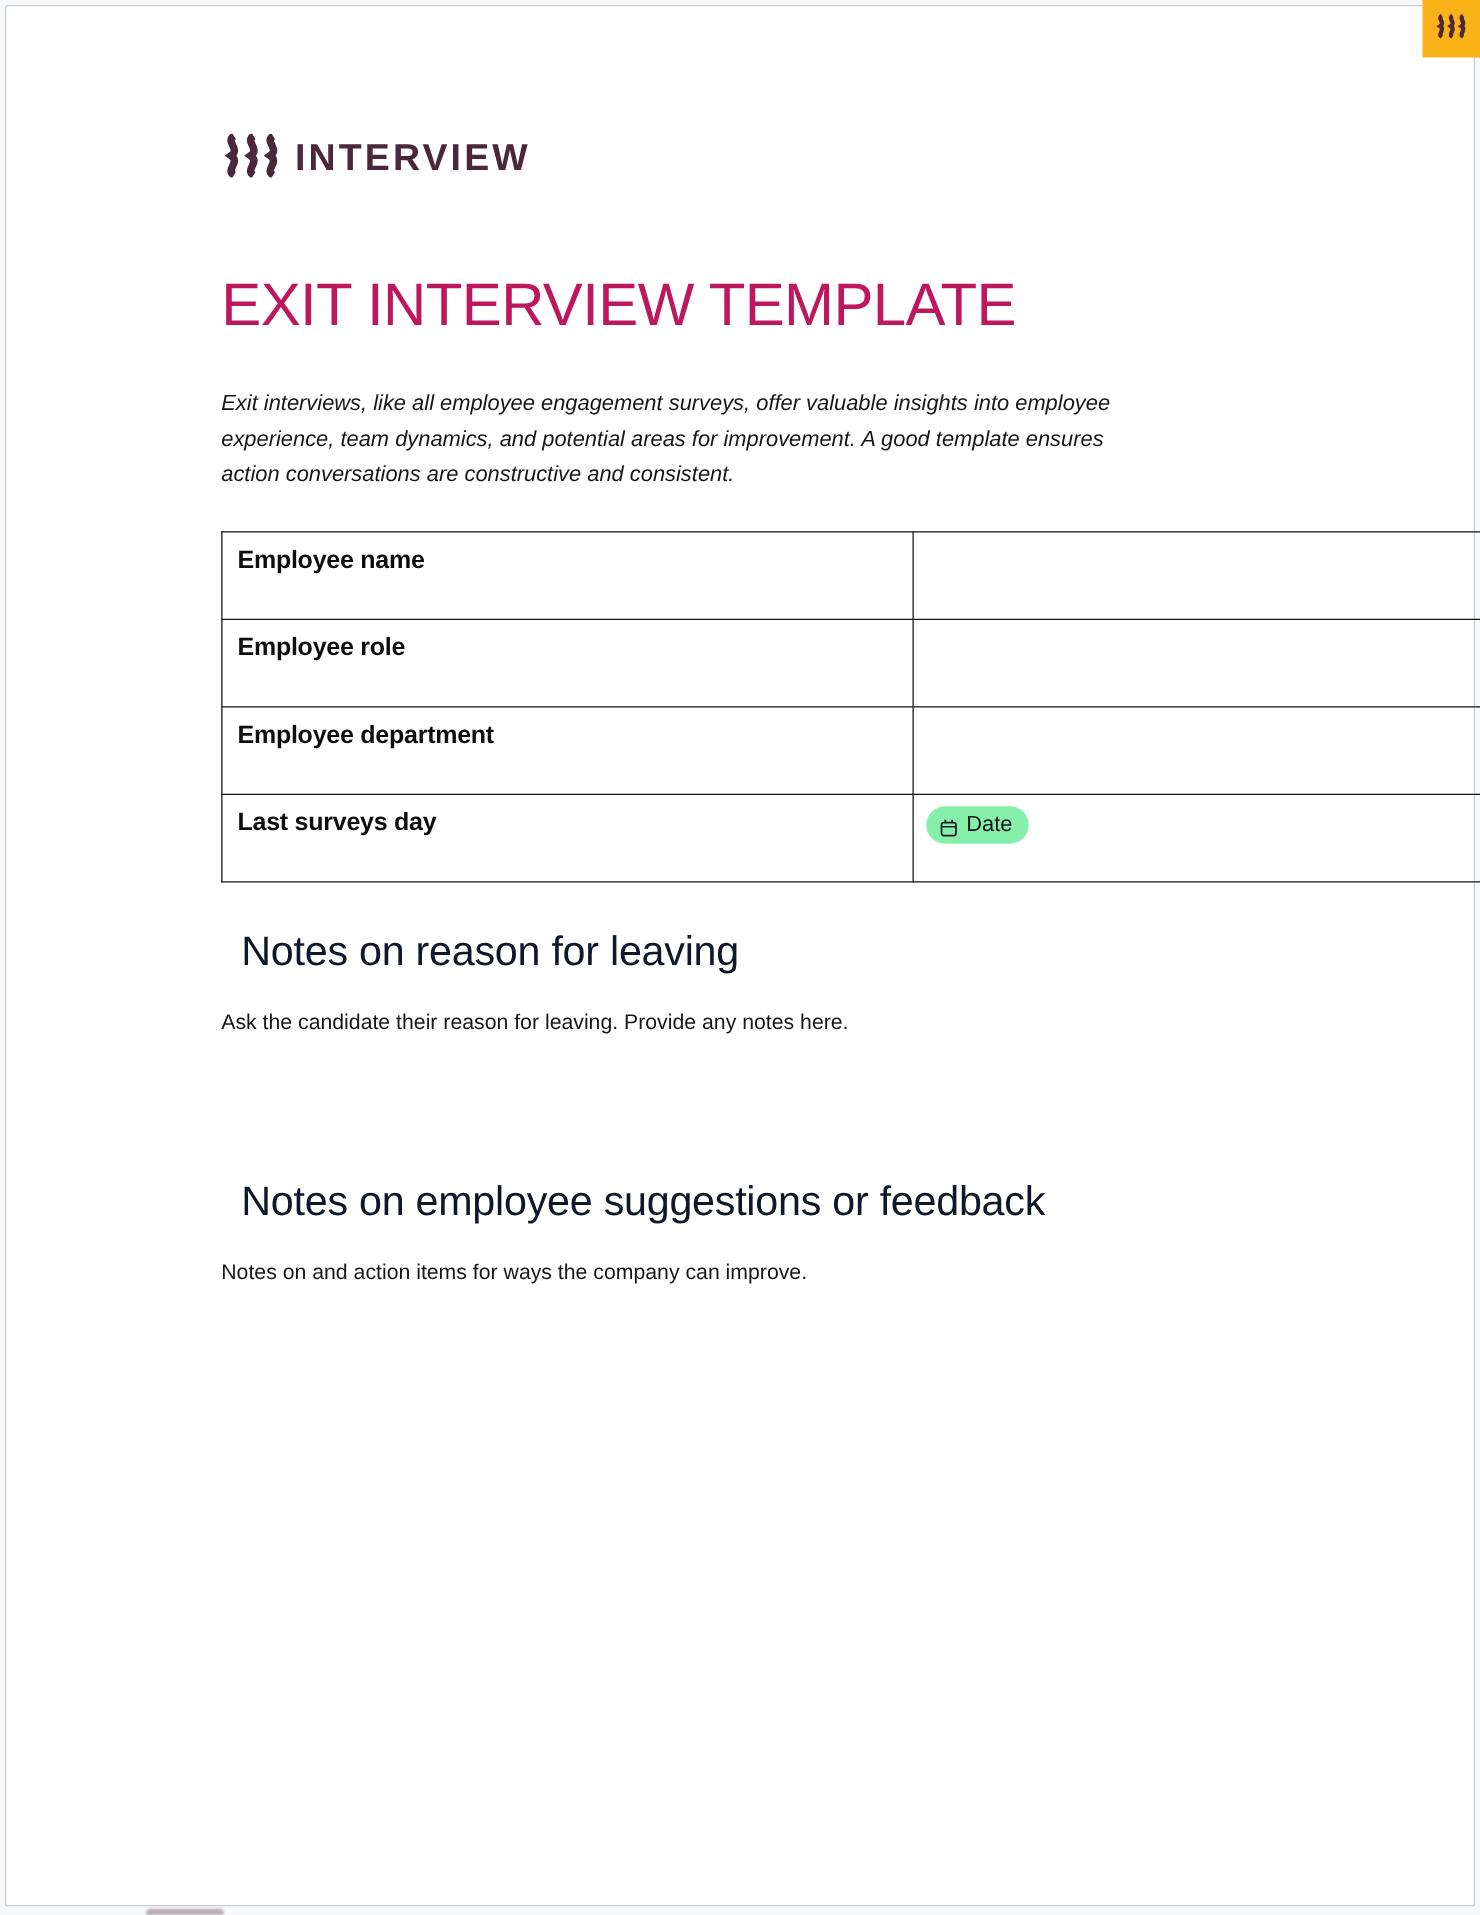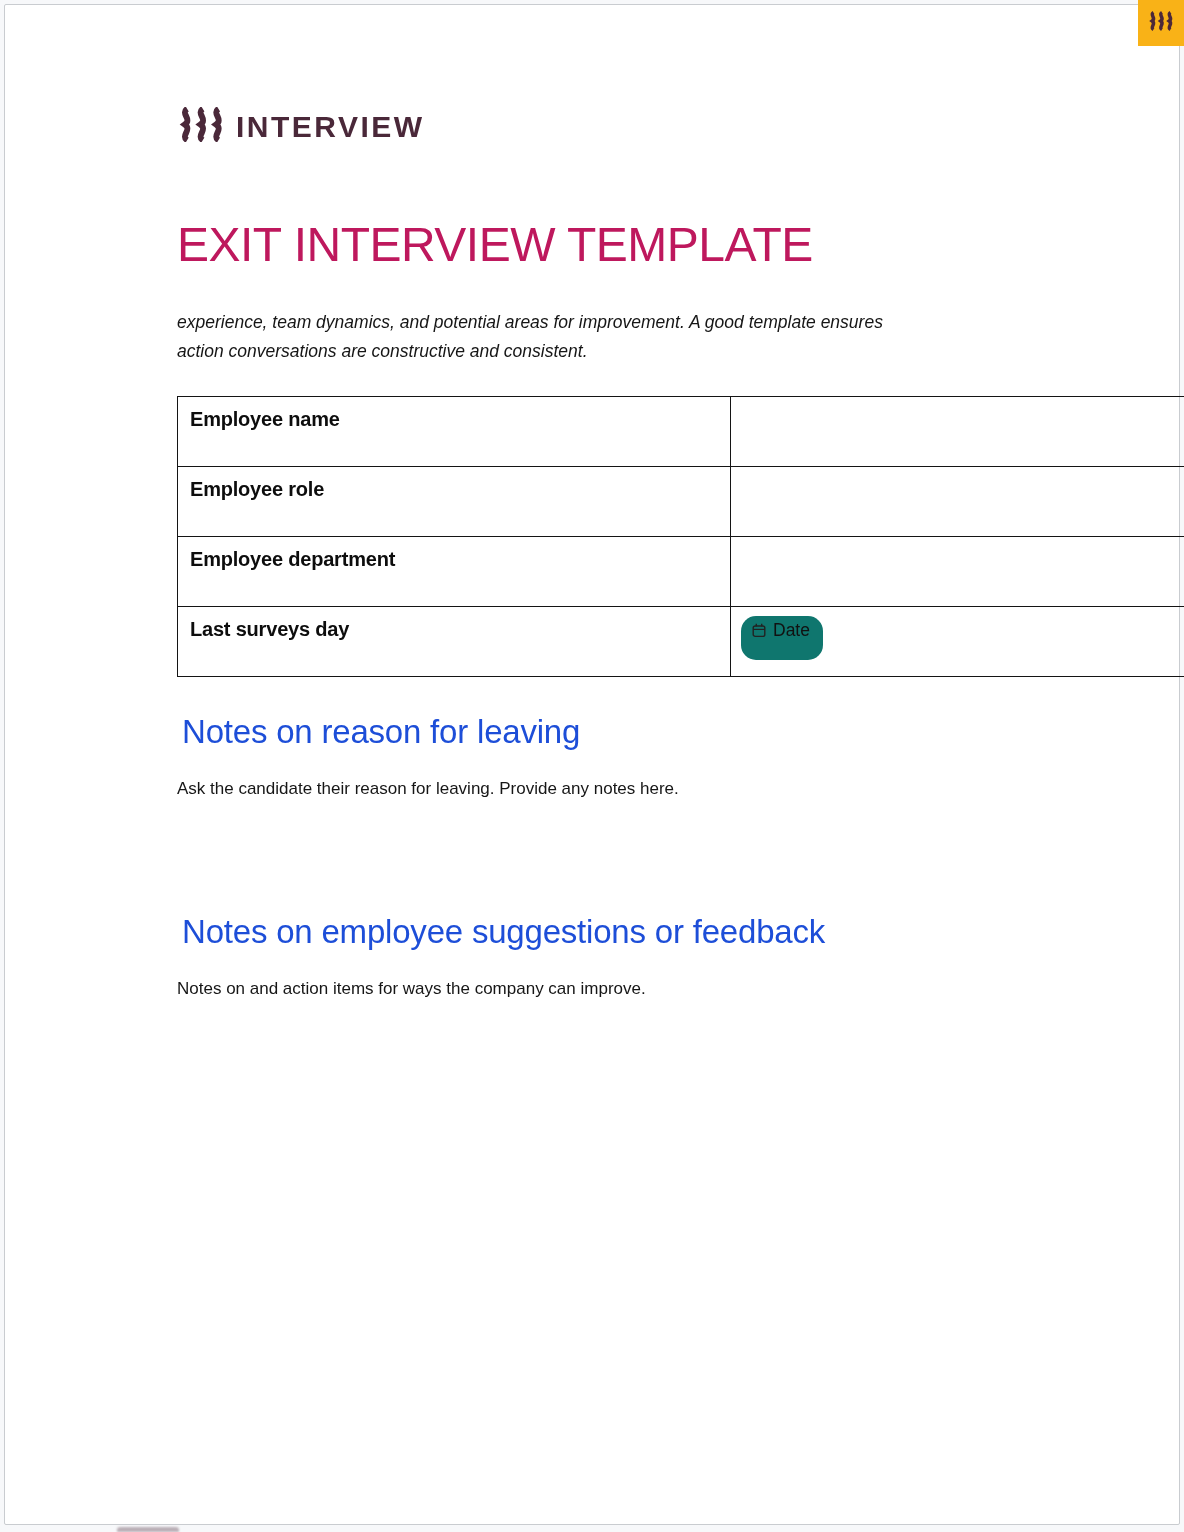--- a/index.html
+++ b/index.html
@@ -46,34 +46,34 @@
     width: 1017px; table-layout: fixed;
   }
   table.info-table td { border: 1.5px solid #141414; vertical-align: top; }
   td.label-cell {
     width: 553px; height: 70px;
     padding: 11px 12px 0 12px;
     font-weight: bold; font-size: 20px; letter-spacing: -0.2px; color: #0d0d0d;
   }
   td.value-cell { padding: 9px 0 0 10px; }
   .chip {
-    display: inline-flex; align-items: center; gap: 7px;
-    background: #0f766e; border-radius: 15px;
-    padding: 4px 13px 19px 11px;
+    display: inline-flex; align-items: flex-end; gap: 7px;
+    background: #86efac; border-radius: 15px;
+    padding: 4px 13px 5px 11px;
     font-size: 17.5px; color: #111111;
     cursor: pointer; border: none;
   }
   .chip svg { display: block; }
 
   
   .section.first { margin-top: 32px; }
   .section.later { margin-top: 108px; }
   .section h2 {
-    margin: 5px; font-size: 33px; line-height: 46px; font-weight: 400;
-    letter-spacing: -0.2px; color: #1d4ed8;
+    margin: 16px; font-size: 33px; line-height: 46px; font-weight: 400;
+    letter-spacing: -0.2px; color: #0f172a;
   }
   .section p {
     margin: 22px 0 0 0; font-size: 17px; line-height: 24px; color: #161616;
   }
 
   
   .corner-badge {
     position: absolute; top: 0; right: 0;
     width: 46px; height: 46px; background: #f9b217;
     display: flex; align-items: center; justify-content: center;
@@ -104,20 +104,21 @@
             <path d="M11 2 C3 7 17 13 8.5 19 C17 25 3 31 11 36" transform="translate(34,0)"></path>
           </g>
         </svg>
       </span>
       <span class="wordmark">INTERVIEW</span>
     </div>
 
     <h1 class="doc-title">EXIT INTERVIEW TEMPLATE</h1>
 
     <div class="intro">
+      <div>Exit interviews, like all employee engagement surveys, offer valuable insights into employee</div>
       <div>experience, team dynamics, and potential areas for improvement. A good template ensures</div>
       <div>action conversations are constructive and consistent.</div>
     </div>
 
     <table class="info-table">
       <tbody>
         <tr>
           <td class="label-cell">Employee name</td>
           <td class="value-cell"></td>
         </tr>

